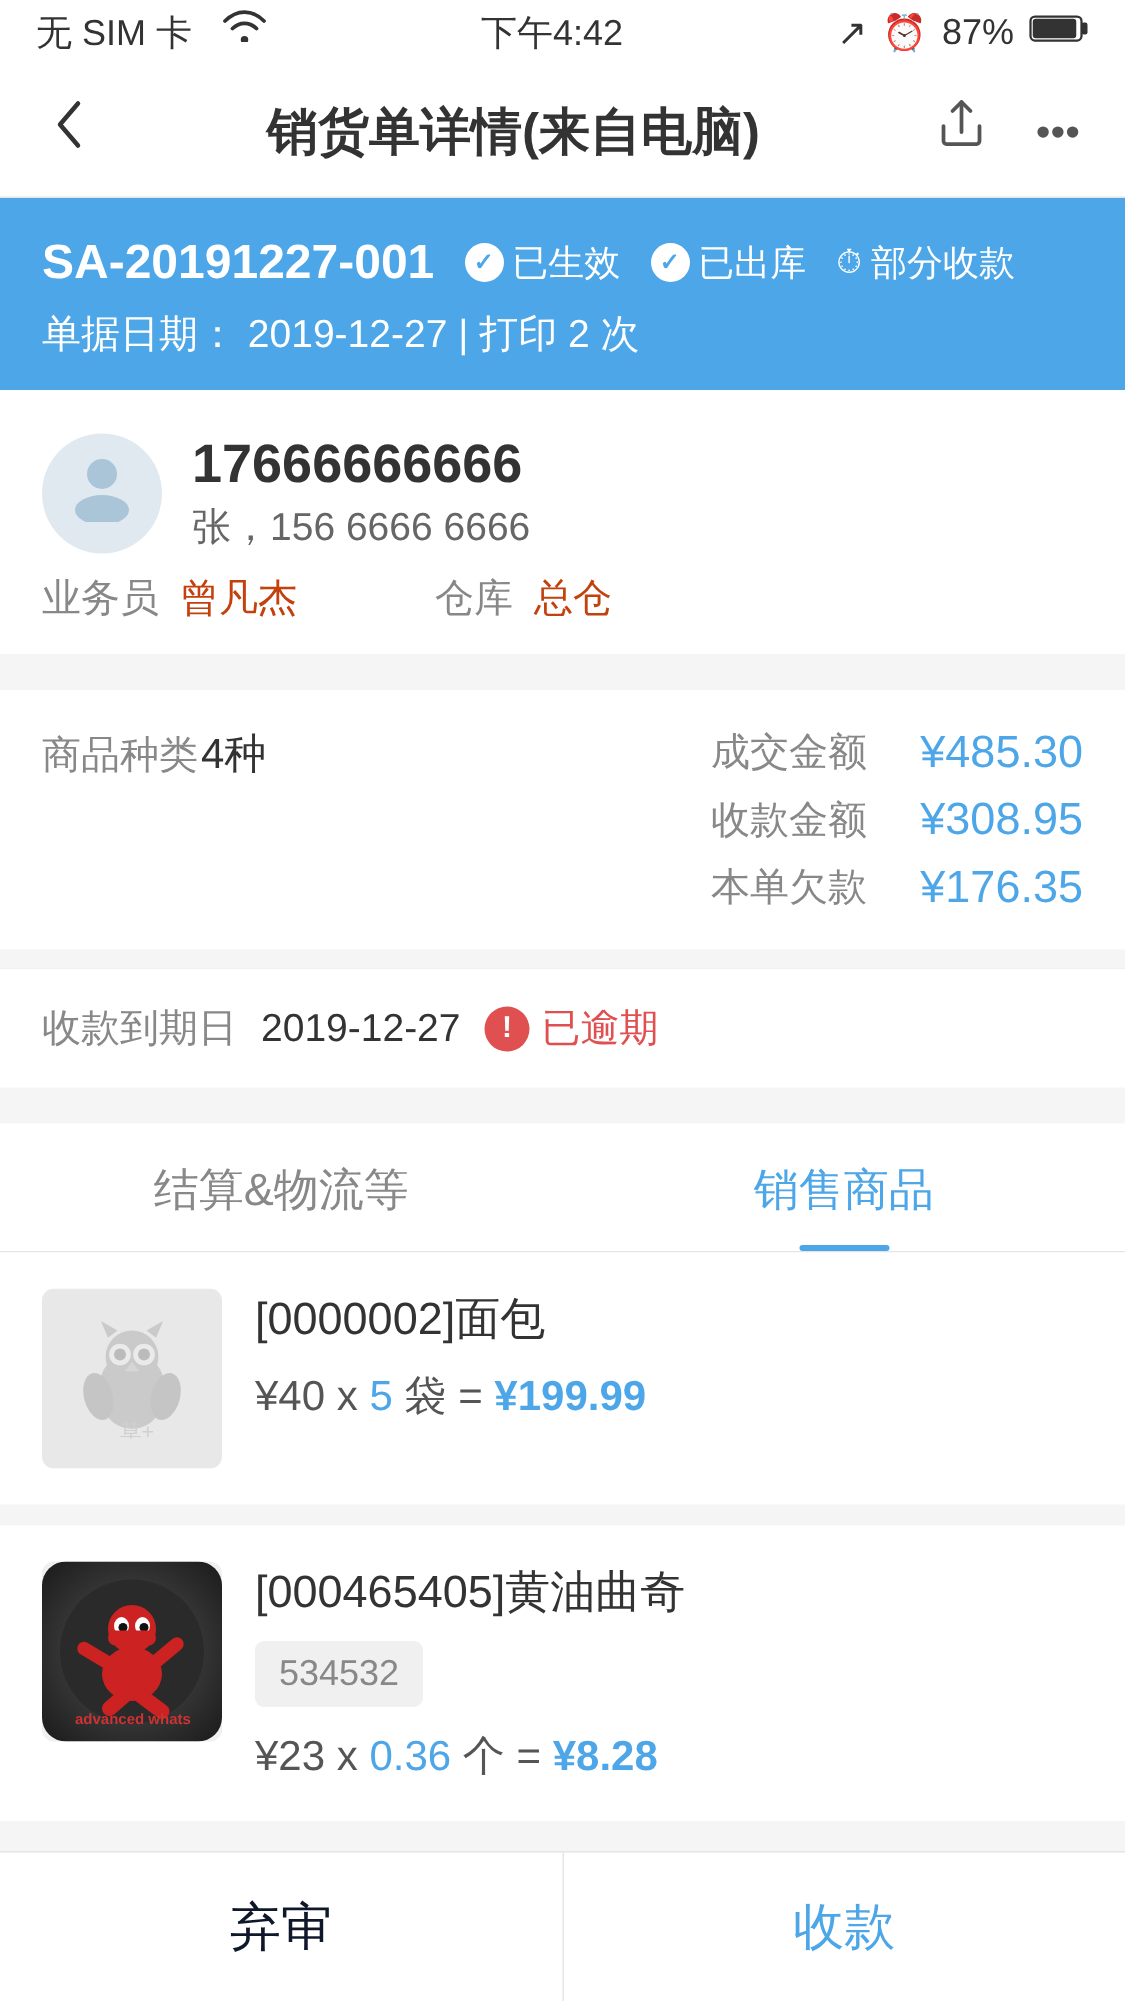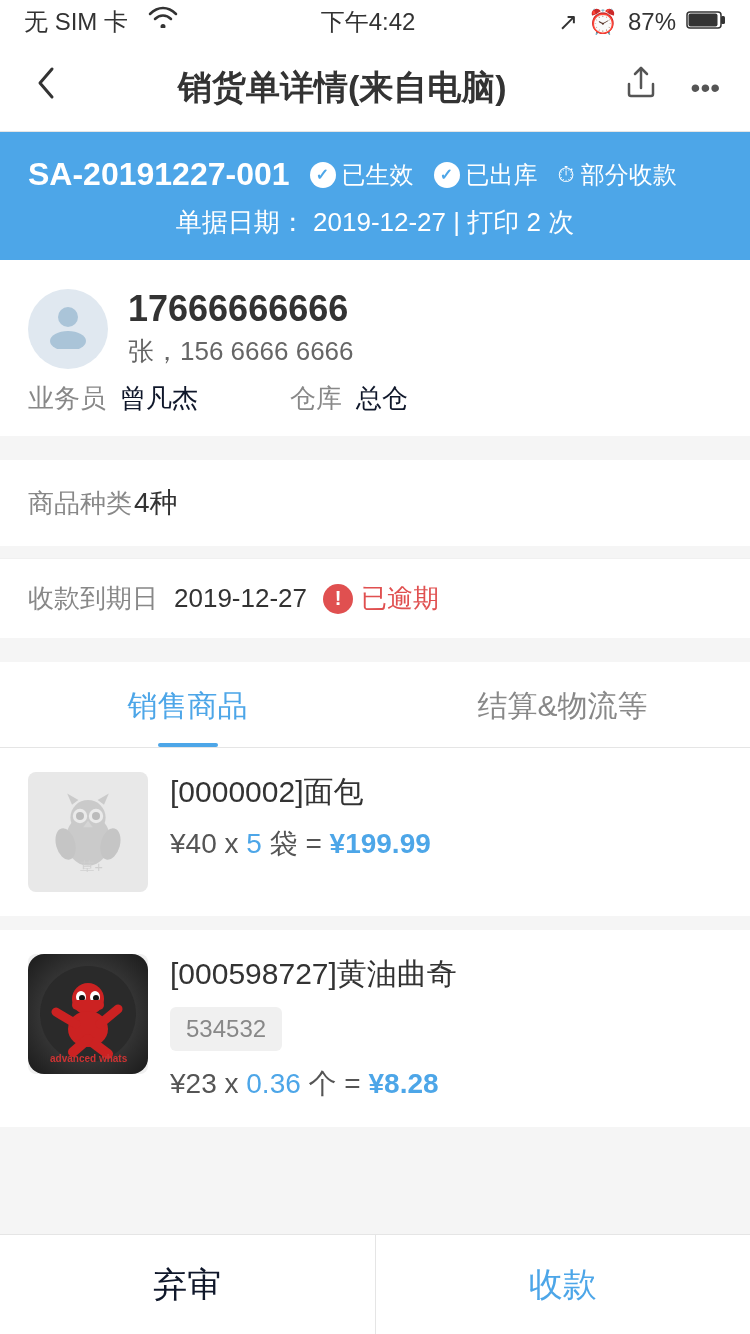--- a/index.html
+++ b/index.html
@@ -59,21 +59,20 @@
       font-size: 28px;
       color: #555;
       cursor: pointer;
       padding: 6px;
     }
 
     
     .header-banner {
       background: #4da6e8;
       padding: 24px 28px 20px;
-      text-align: center;
     }
     .banner-row1 {
       display: flex;
       align-items: center;
       gap: 20px;
       margin-bottom: 12px;
     }
     .order-id {
       font-size: 32px;
       font-weight: 700;
@@ -151,21 +150,21 @@
       display: flex;
       align-items: center;
       gap: 14px;
       font-size: 26px;
       color: #555;
     }
     .meta-label {
       color: #888;
     }
     .meta-value {
-      color: #0f172a;
+      color: #c2410c;
     }
 
     
     .summary-section {
       background: #fff;
       padding: 24px 28px;
       margin-bottom: 12px;
       display: flex;
       align-items: flex-start;
     }
@@ -486,39 +485,53 @@
   </div>
 </div>
 
 <div class="sep"></div>
 
 <div class="summary-section">
   <div class="summary-left">
     <span class="summary-label">商品种类</span>
     <span class="summary-count">4种</span>
   </div>
+  <div class="summary-right">
+    <div class="amount-row">
+      <span class="amount-label">成交金额</span>
+      <span class="amount-value">¥485.30</span>
+    </div>
+    <div class="amount-row">
+      <span class="amount-label">收款金额</span>
+      <span class="amount-value">¥308.95</span>
+    </div>
+    <div class="amount-row">
+      <span class="amount-label">本单欠款</span>
+      <span class="amount-value">¥176.35</span>
+    </div>
+  </div>
 </div>
 
 <div class="due-section">
   <span class="due-label">收款到期日</span>
   <span class="due-date">2019-12-27</span>
   <span class="overdue-badge">
     <span class="overdue-icon">!</span>
     <span>已逾期</span>
   </span>
 </div>
 
 <div class="sep"></div>
 
 <div class="tabs">
+  <div class="tab">
+    <span>结算&amp;物流等</span>
+  </div>
   <div class="tab active">
     <span>销售商品</span>
-  </div>
-  <div class="tab">
-    <span>结算&amp;物流等</span>
   </div>
 </div>
 
 <div class="product-list">
 
   <div class="product-item">
     <div class="product-thumb">
       <div class="product-thumb-placeholder">
         <svg class="owl-svg" viewBox="0 0 100 100" xmlns="http://www.w3.org/2000/svg">
 
@@ -580,21 +593,21 @@
           <line x1="50" y1="75" x2="35" y2="88" stroke="#cc2222" stroke-width="10" stroke-linecap="round"></line>
 
           <line x1="38" y1="60" x2="18" y2="48" stroke="#cc2222" stroke-width="9" stroke-linecap="round"></line>
           <line x1="62" y1="60" x2="80" y2="45" stroke="#cc2222" stroke-width="9" stroke-linecap="round"></line>
 
           <text x="12" y="98" font-size="10" fill="#cc3333" font-family="Arial" font-weight="bold">advanced whats</text>
         </svg>
       </div>
     </div>
     <div class="product-info">
-      <div class="product-name">[000598727]黄油曲奇</div>
+      <div class="product-name">[000465405]黄油曲奇</div>
       <div class="product-sku-badge">534532</div>
       <div class="product-price">
         <span>¥23</span>
         <span> x </span>
         <span class="qty">0.36</span>
         <span>个</span>
         <span> = </span>
         <span class="total">¥8.28</span>
       </div>
     </div>

